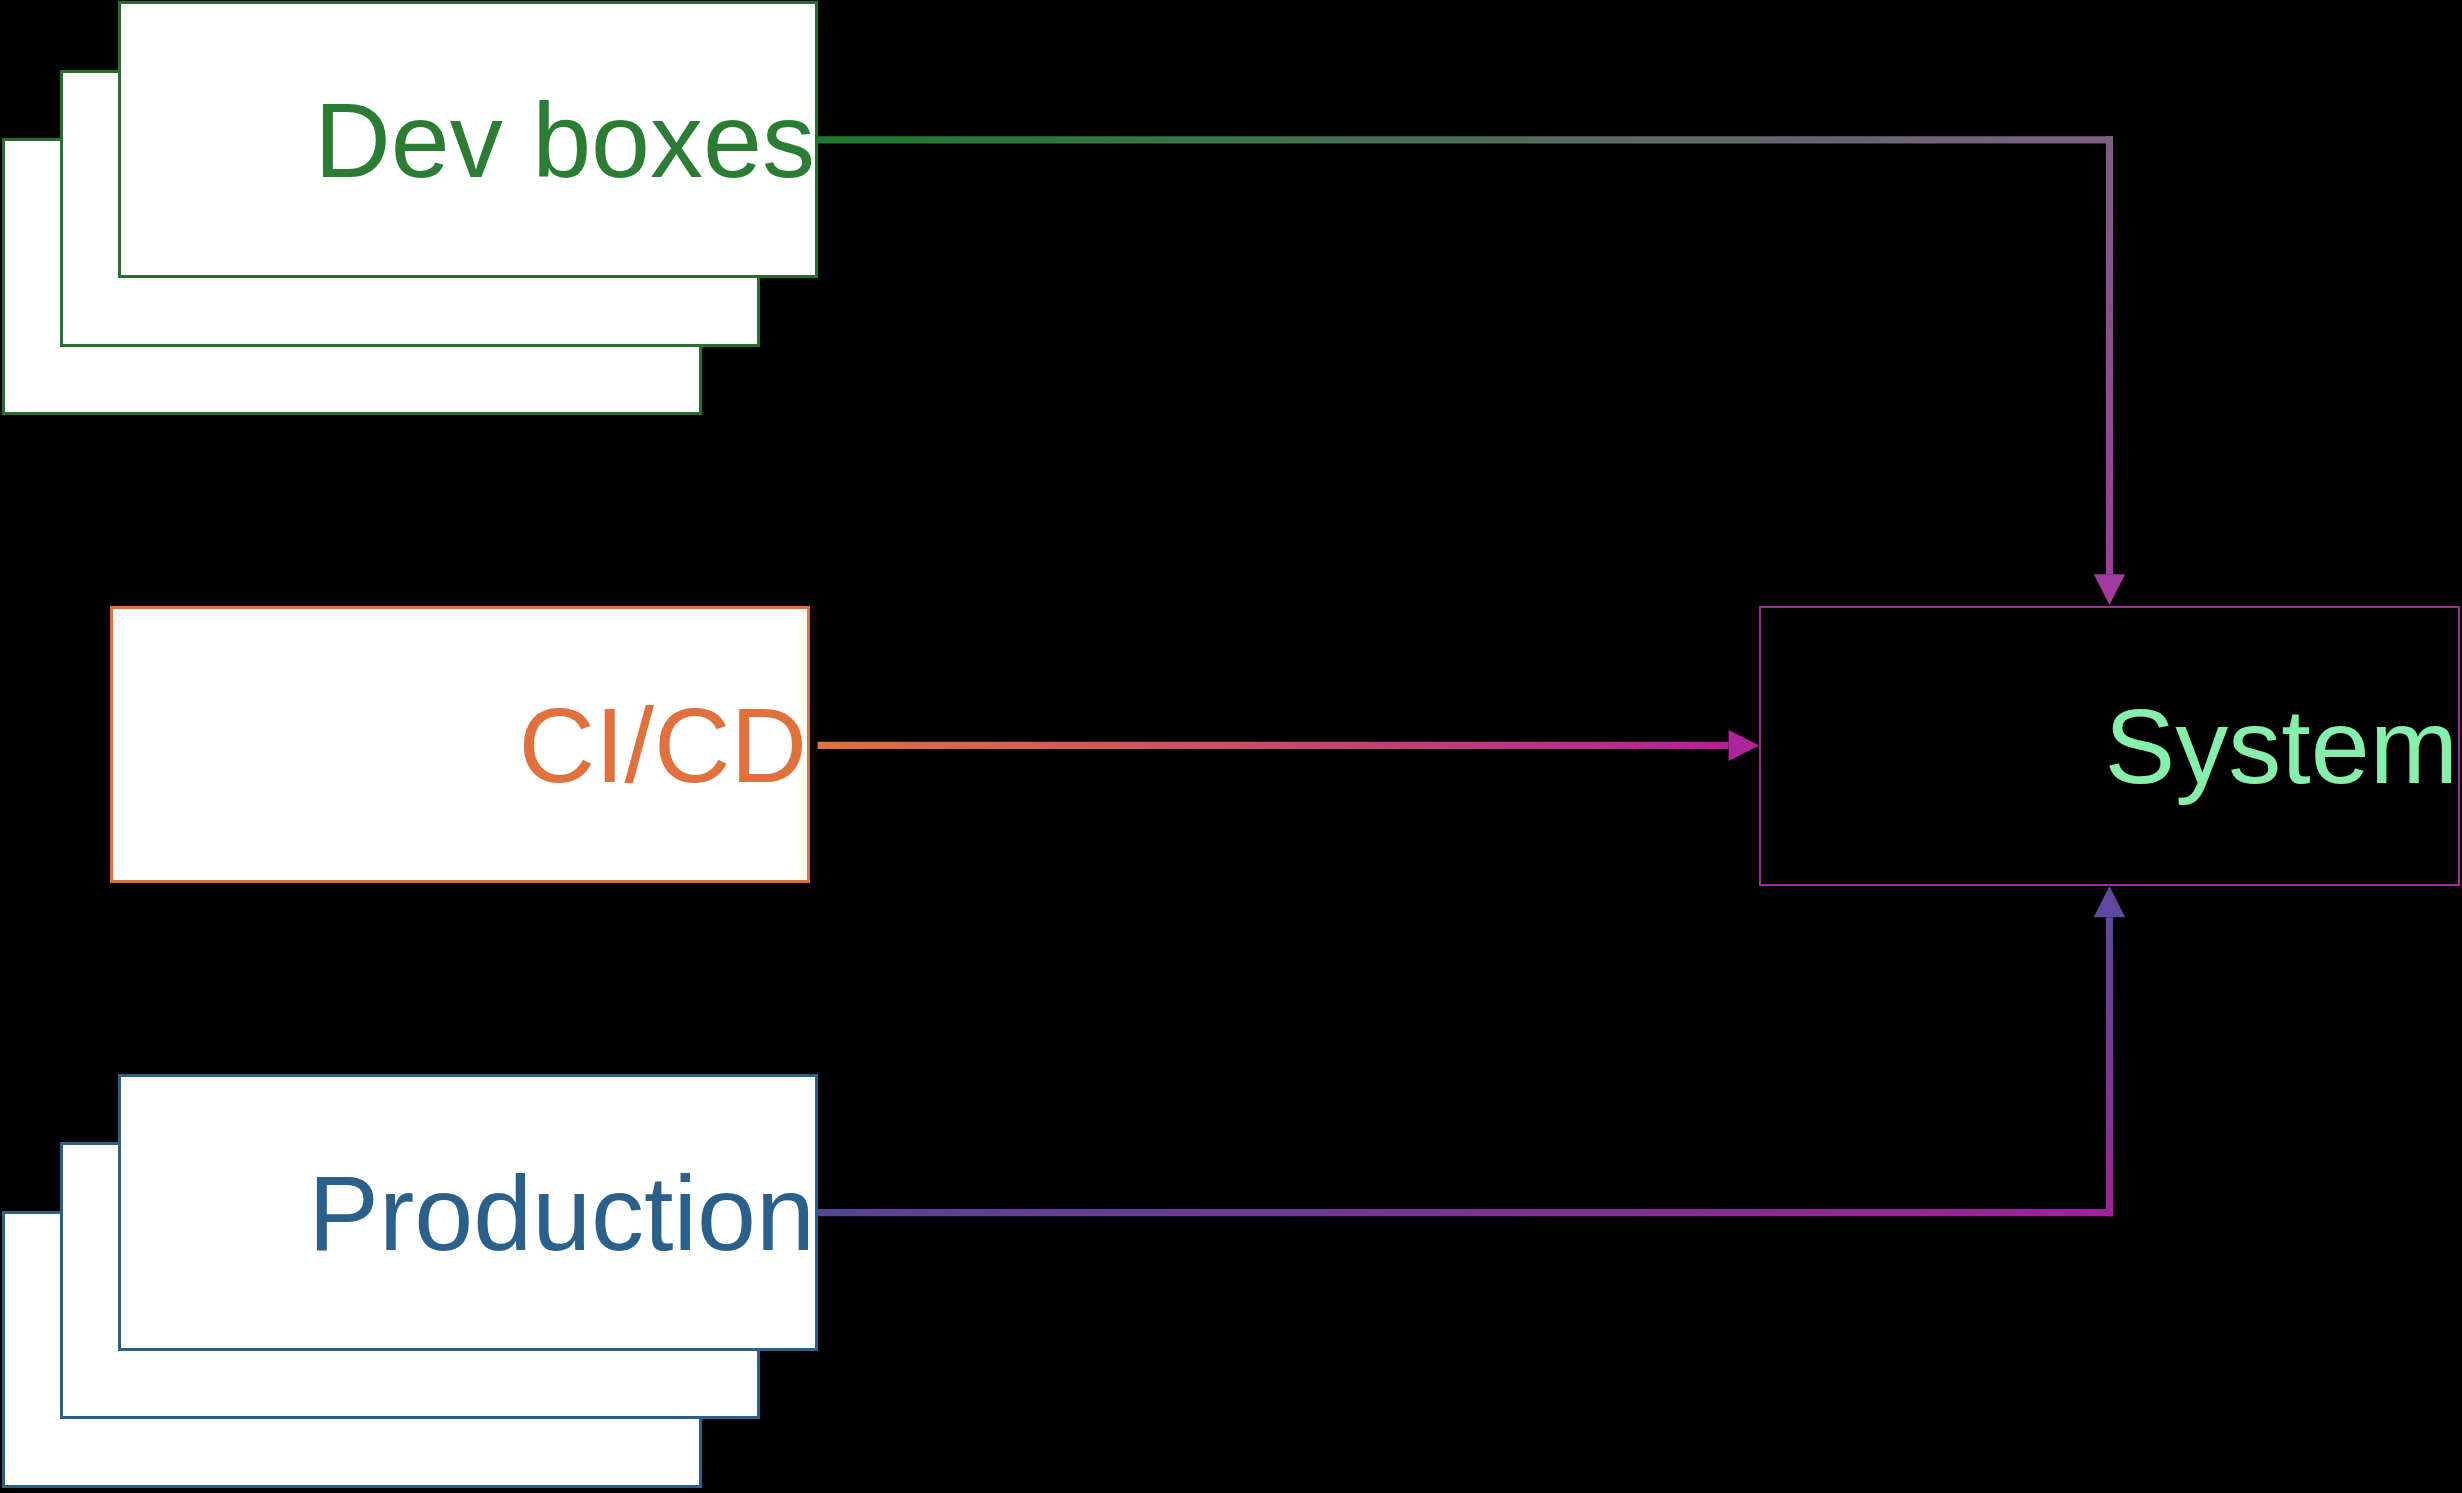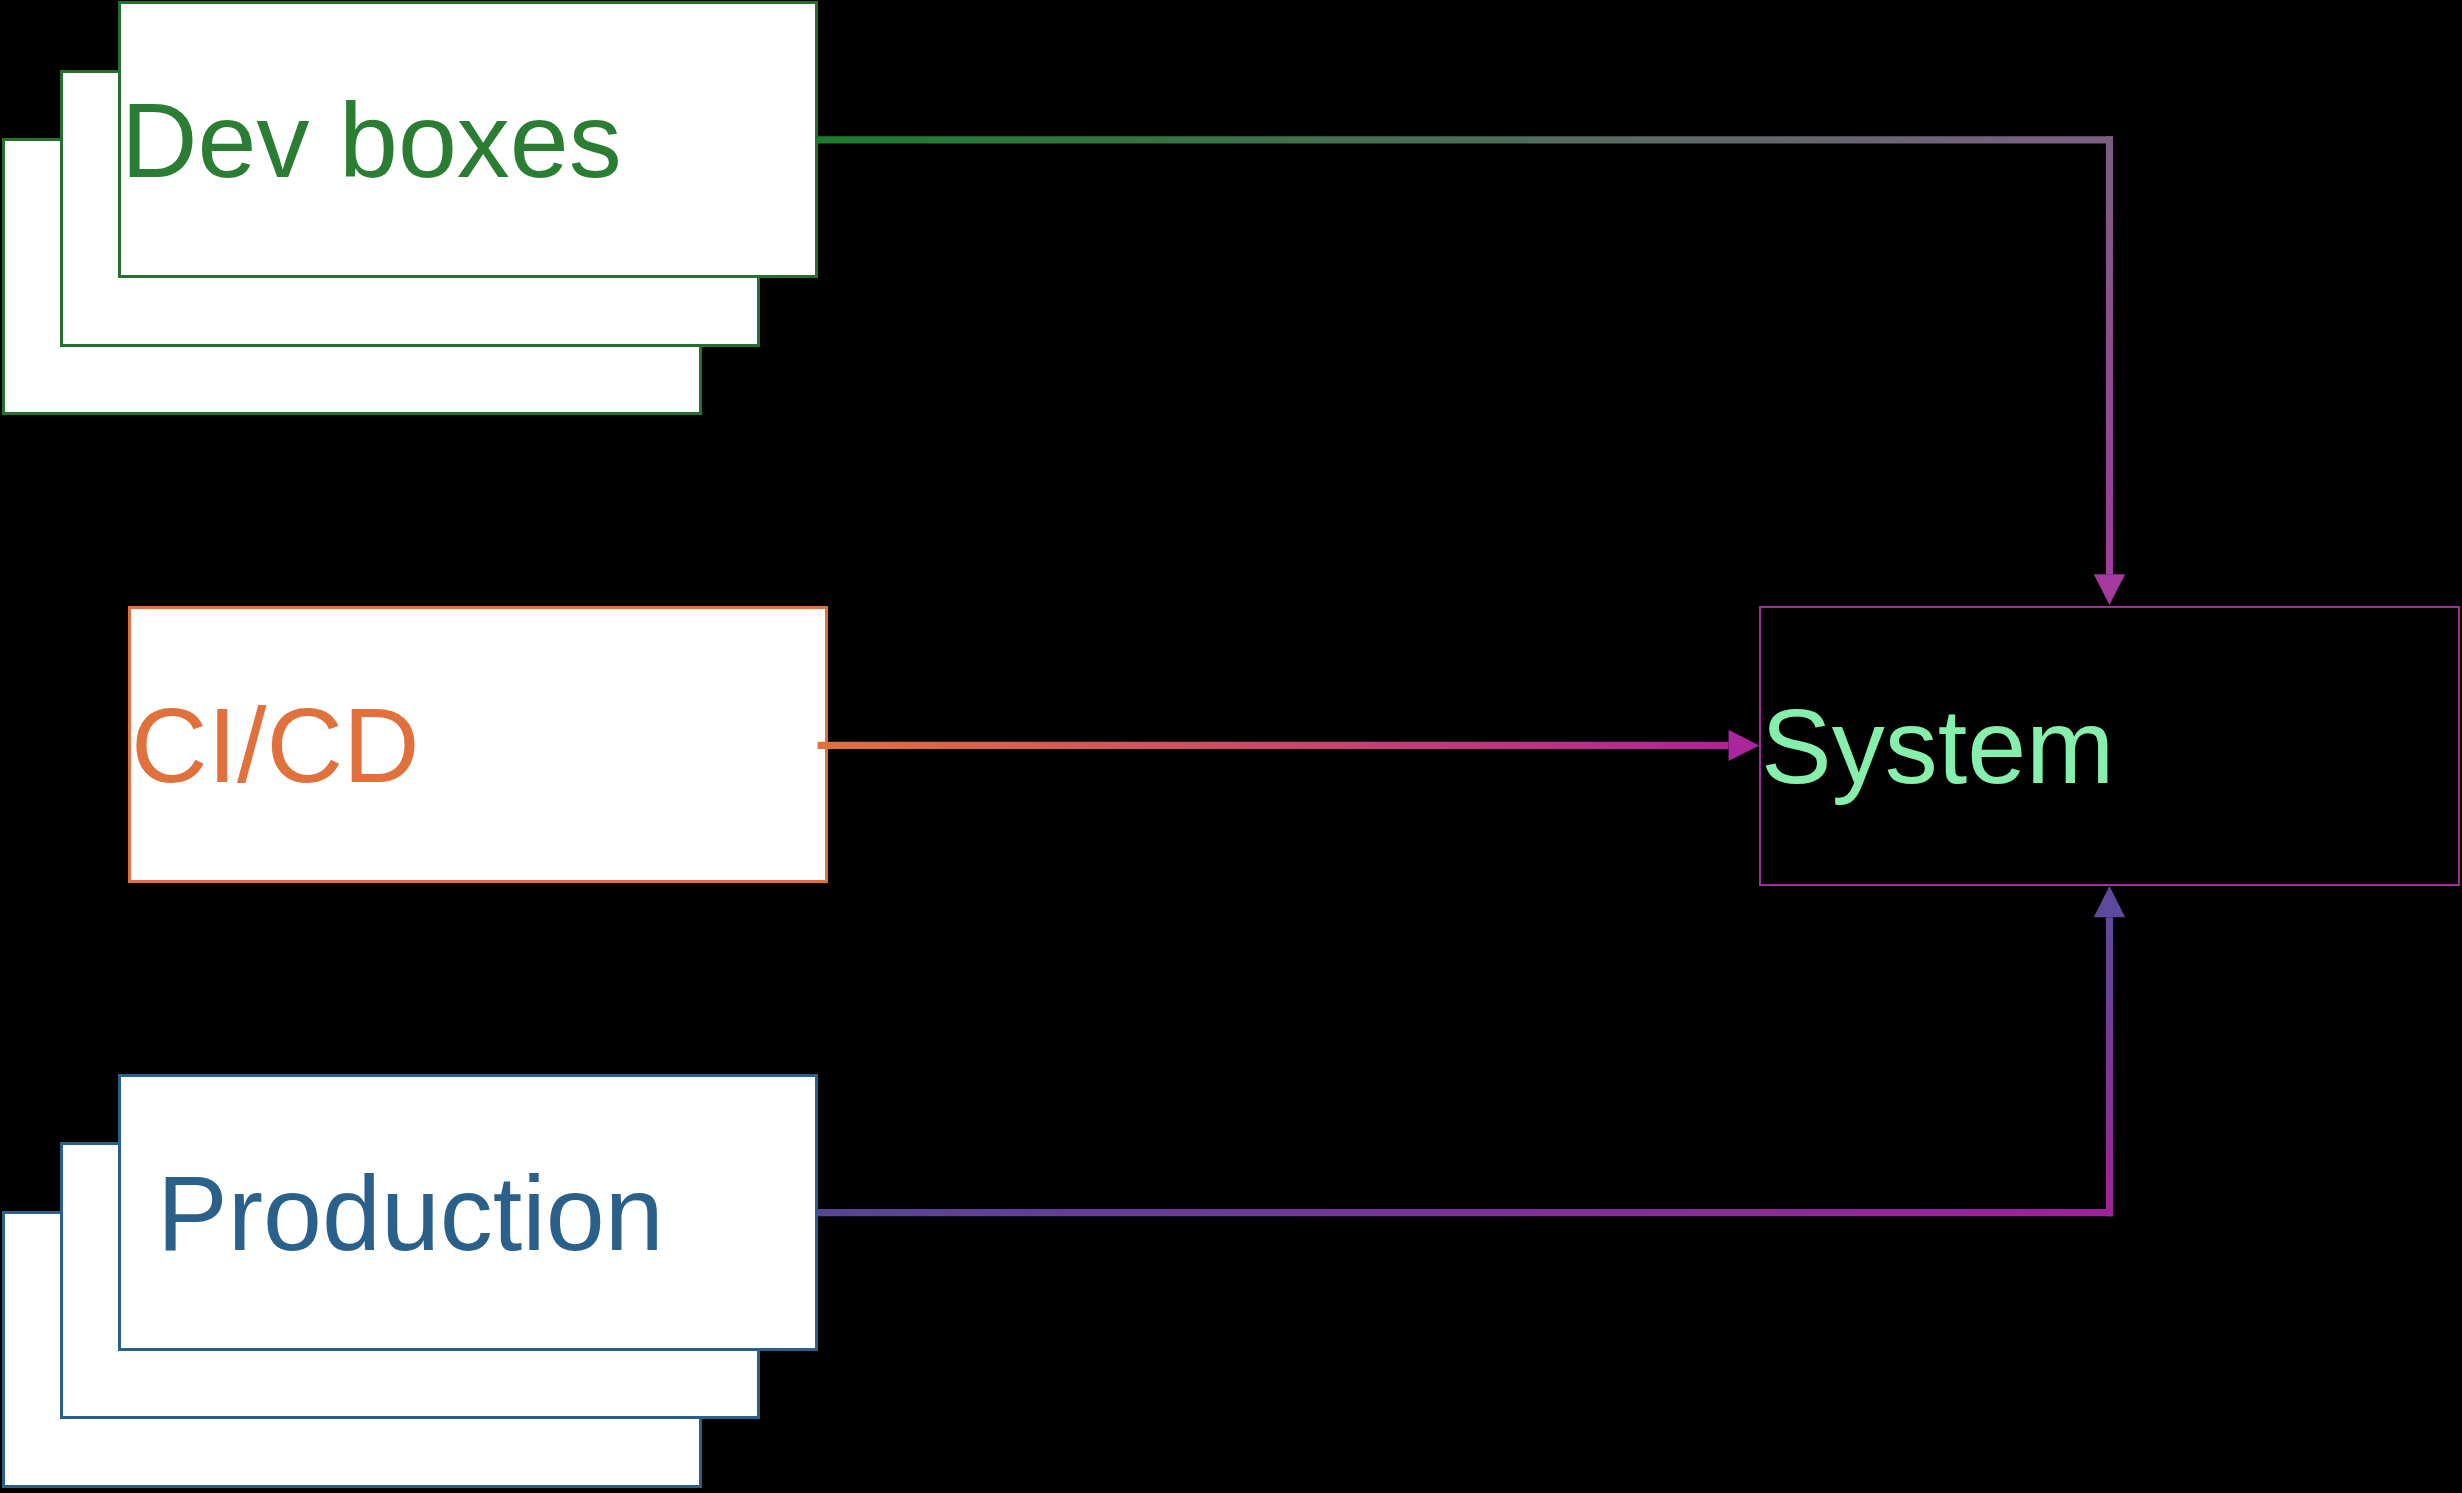--- a/index.html
+++ b/index.html
@@ -16,36 +16,36 @@
     font-family: "Liberation Sans", "DejaVu Sans", sans-serif;
   }
   .box {
     position: absolute;
     box-sizing: border-box;
     width: 700px;
     height: 277px;
     background: #ffffff;
     display: flex;
     align-items: center;
-    justify-content: flex-start;
+    justify-content: flex-end;
   }
   .box .label {
     font-size: 106px;
     font-weight: 400;
     line-height: 1;
     white-space: nowrap;
   }
   
   .dev   { border: 3.6px solid #24702c; }
   .dev .label { color: #2b7d33; }
   .dev-front { left: 118px; top: 1.4px; }
   .dev-mid   { left: 60px;  top: 70px; }
   .dev-back  { left: 2.1px;   top: 138px; }
   
-  .cicd { border: 3.6px solid #e0713c; left: 128px; top: 606px; }
+  .cicd { border: 3.6px solid #e0713c; left: 110px; top: 606px; }
   .cicd .label { color: #e0713c; }
   
   .prod { border: 3.6px solid #2b608a; padding-left: 36px; }
   .prod .label { color: #2b608a; }
   .prod-front { left: 118px; top: 1074px; }
   .prod-mid   { left: 60px;  top: 1142px; }
   .prod-back  { left: 2.1px;   top: 1211px; }
   
   .system {
     border: 2.9px solid #a12c9c;

